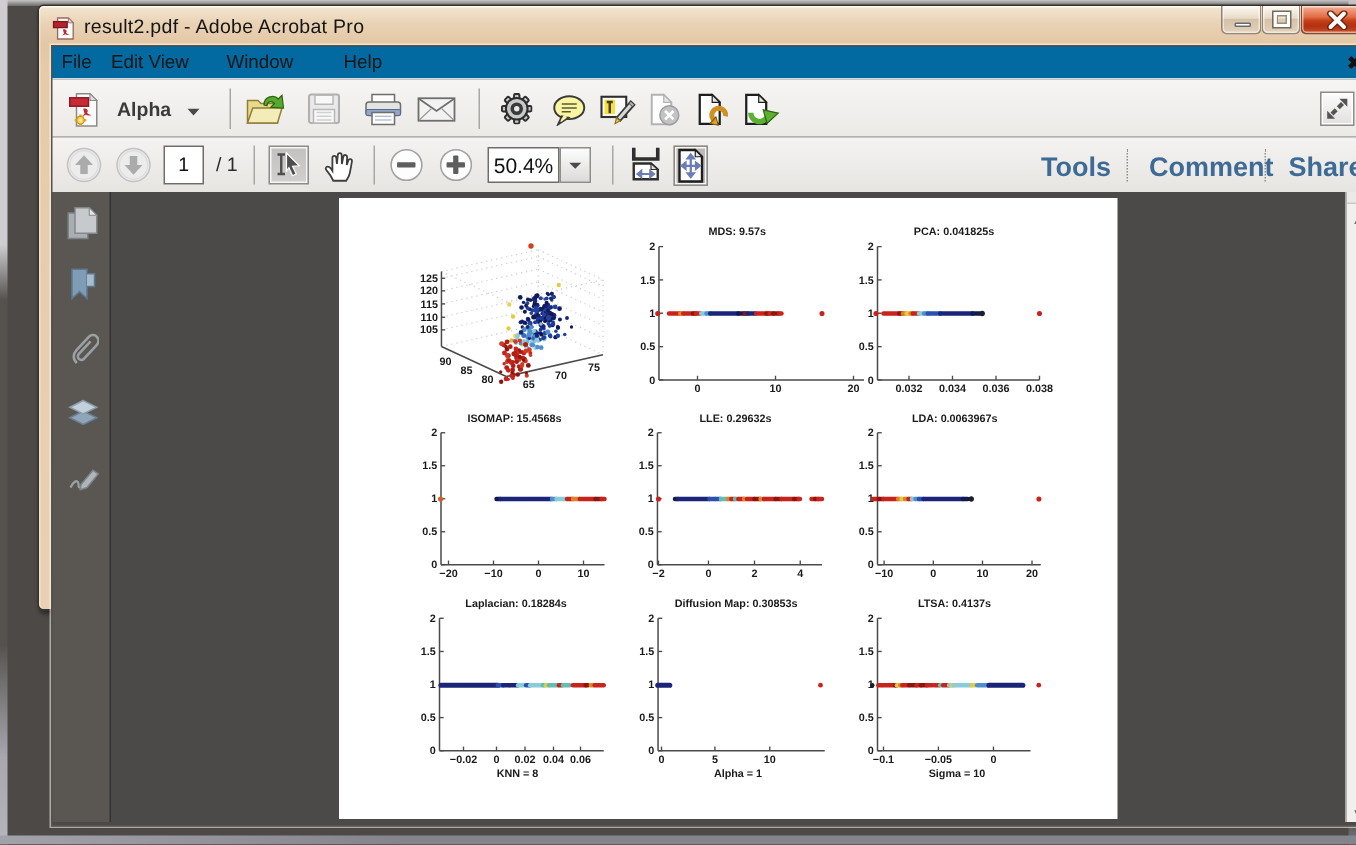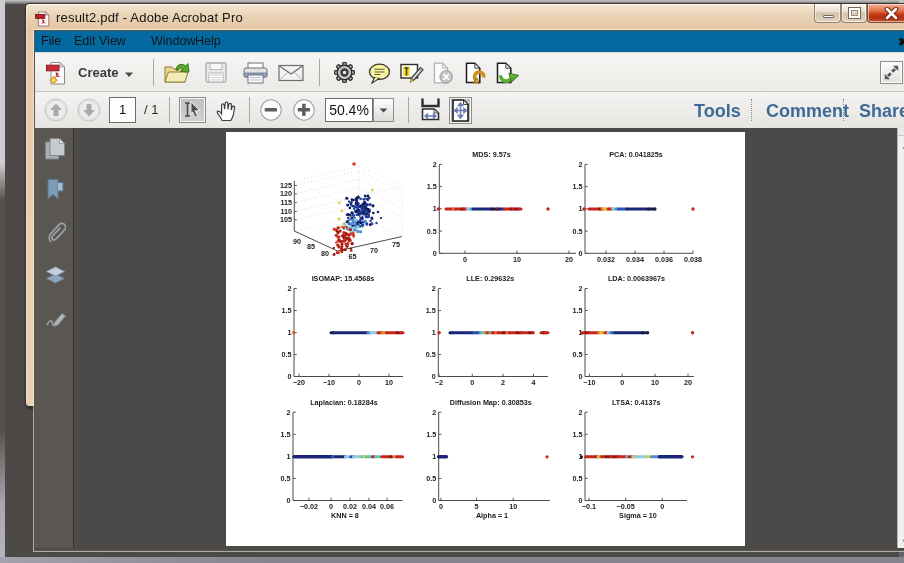--- a/index.html
+++ b/index.html
@@ -101,26 +101,26 @@
 </svg>
       </div>
   </div>
 
   <div class="abs" id="client">
     <div class="abs" id="menubar">
       <span style="left:6px">File</span>
       <span style="left:39px">Edit</span>
       <span style="left:64px">View</span>
       <span style="left:116px">Window</span>
-      <span style="left:160px">Help</span>
+      <span style="left:194px">Help</span>
       <div id="menu-x">✖</div>
     </div>
 
     <div class="abs" id="toolbar1">
-      <div id="create-txt">Create</div>
+      <div id="create-txt">Alpha</div>
       <svg style="position:absolute;left:11px;top:8px" width="22" height="26" viewBox="0 0 22 26">
 <path d="M5 1.5 H14 L18.5 6 V23 H5 Z" fill="#fdfdfd" stroke="#8a8a8a"></path>
 <path d="M14 1.5 L18.5 6 H14 Z" fill="#e0e0e0" stroke="#8a8a8a" stroke-width=".7"></path>
 <rect x="0.5" y="4.2" width="12.5" height="5.6" fill="#c92b35" stroke="#8c1b24" stroke-width="1"></rect>
 <path d="M9.5 11.5 C11.8 11 13.4 12.8 12 14.2 C13.3 15.7 15.3 15.9 15.3 15.9 C15.3 15.9 12.9 16.4 11.3 15.5 C9.8 16.5 8.5 16.5 8.5 16.5 C8.5 16.5 9.8 15.7 10.4 14.6 C9.8 13.3 9.5 11.5 9.5 11.5 Z" fill="#c22b35"></path>
 <path d="M6.2 17.2 l2.9 2.9 M9.1 17.2 l-2.9 2.9 M7.65 16 v6.3 M4.5 19.15 h6.3" stroke="#e8a62c" stroke-width="1.8" stroke-linecap="round"></path>
 <circle cx="7.65" cy="19.15" r="2.5" fill="#f6d65c" stroke="#c8901e" stroke-width=".8"></circle>
 <circle cx="7.65" cy="19.15" r="1" fill="#fbeea0"></circle>
         </svg>
         <svg style="position:absolute;left:88px;top:18px" width="12" height="7" viewBox="0 0 12 7">

